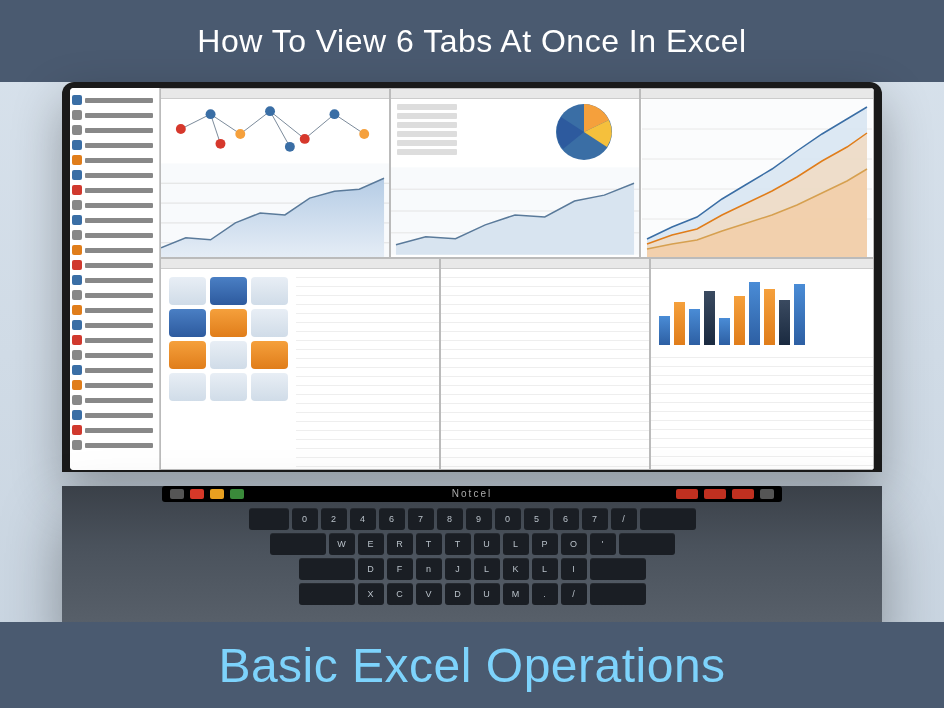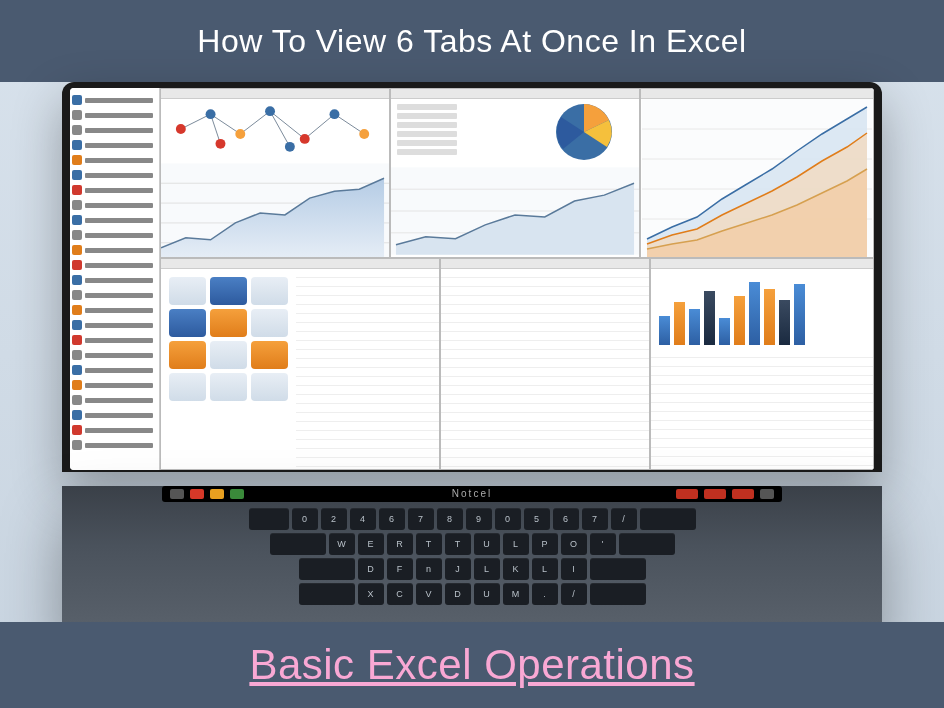--- a/index.html
+++ b/index.html
@@ -29,25 +29,24 @@
       position: absolute;
       bottom: 0;
       width: 100%;
       height: 86px;
       background: #4a5a70;
       display: flex;
       align-items: center;
       justify-content: center;
     }
     .footer-title {
-      color: #f9a8d4;
-      font-size: 42px;
+      color: #7dd3fc;
+      font-size: 48px;
       font-weight: 400;
       letter-spacing: 0.5px;
-      text-decoration: underline;
     }
     .laptop-container {
       position: absolute;
       top: 82px;
       left: 50%;
       transform: translateX(-50%);
       width: 820px;
       height: 540px;
     }
     .screen-frame {

